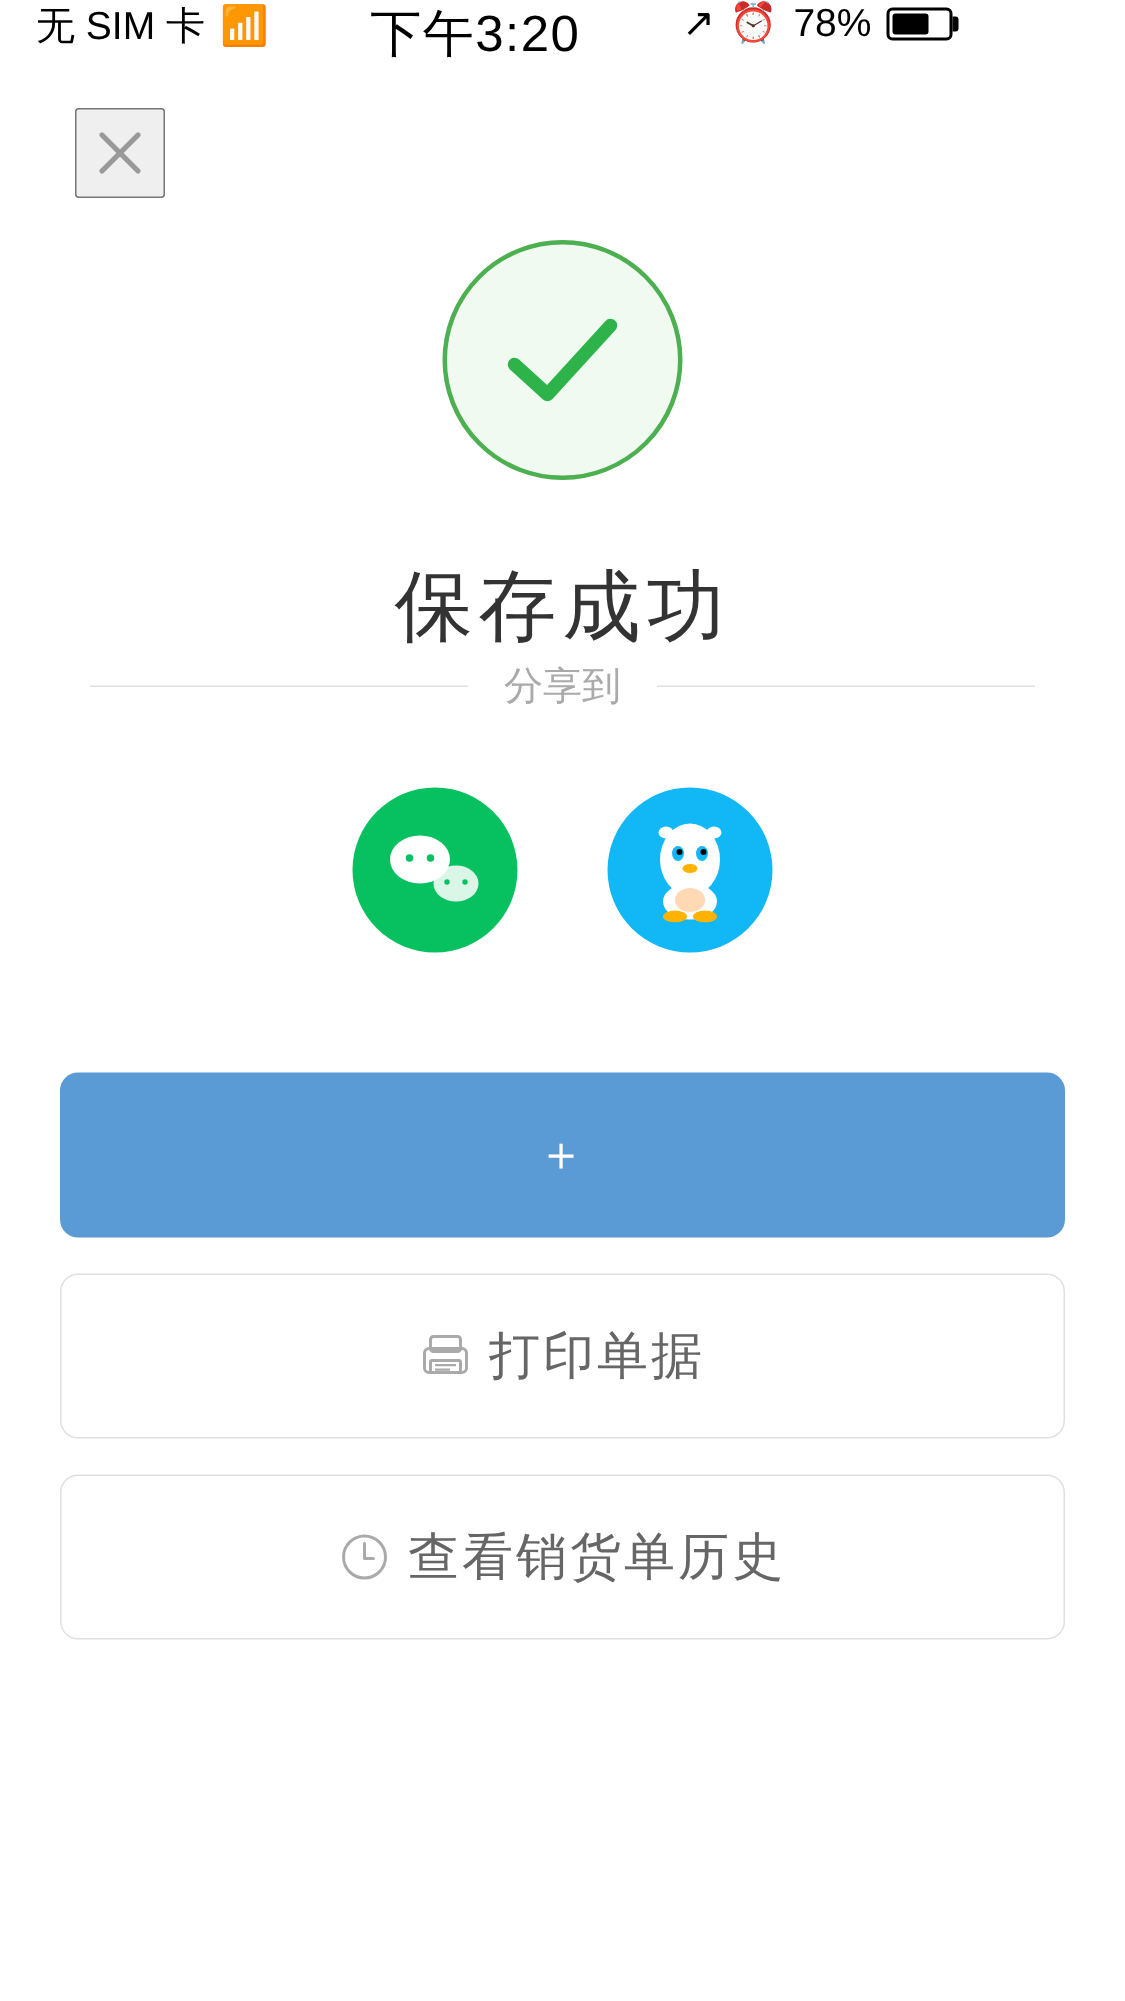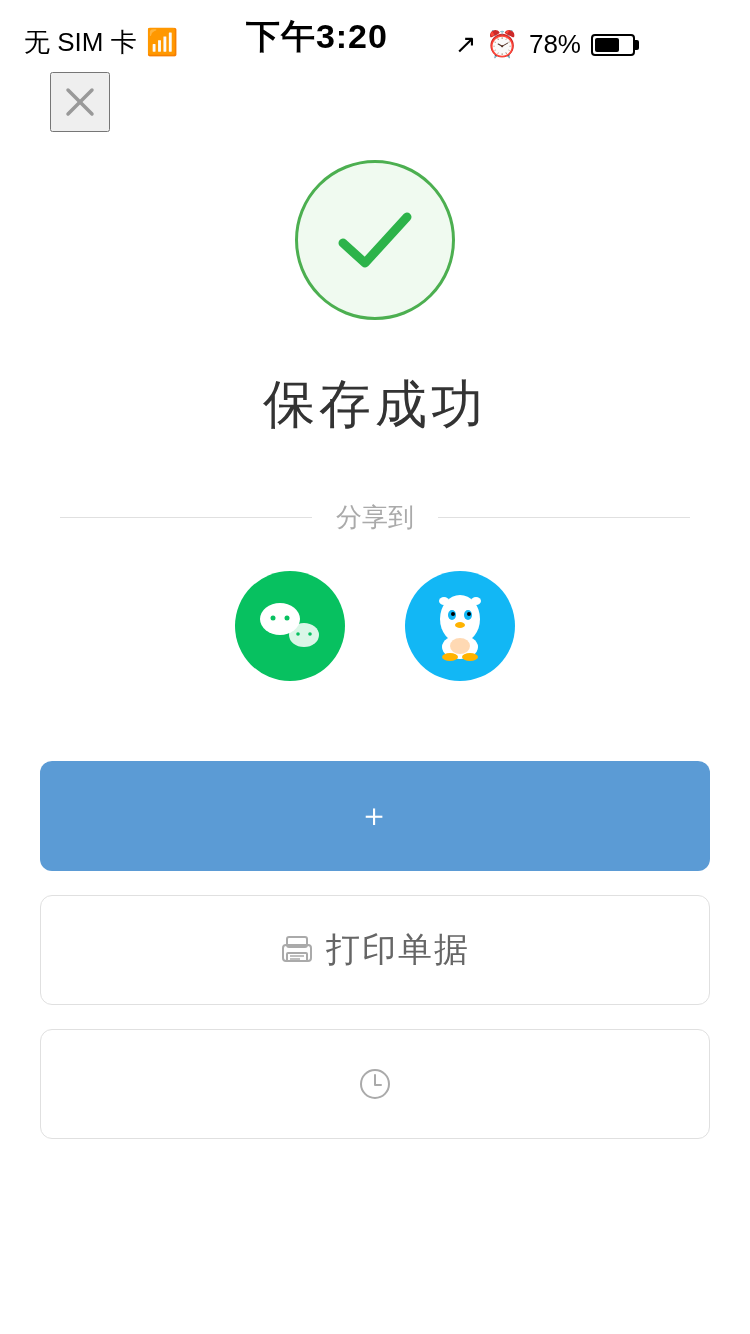--- a/index.html
+++ b/index.html
@@ -16,41 +16,41 @@
       font-family: -apple-system, "PingFang SC", "Helvetica Neue", Arial, sans-serif;
       overflow-x: hidden;
     }
 
     
     .status-bar {
       width: 659px;
       height: 60px;
       background: #ffffff;
       display: flex;
-      align-items: flex-end;
+      align-items: flex-start;
       justify-content: space-between;
       padding: 0 24px;
     }
 
     .status-left {
       display: flex;
       align-items: center;
       gap: 10px;
       font-size: 26px;
       color: #000;
       font-weight: 500;
     }
 
     .wifi-icon {
       font-size: 26px;
     }
 
     .status-center {
       font-size: 34px;
-      font-weight: 700;
+      font-weight: 400;
       color: #000;
       letter-spacing: 1px;
     }
 
     .status-right {
       display: flex;
       align-items: center;
       gap: 10px;
       font-size: 26px;
       color: #000;
@@ -131,31 +131,30 @@
       align-items: center;
       justify-content: center;
       margin-bottom: 50px;
     }
 
     
     .success-title {
       font-size: 52px;
       font-weight: 400;
       color: #333;
-      margin-bottom: 60px;
       letter-spacing: 4px;
     }
 
     
     .divider-section {
       width: 100%;
       display: flex;
       align-items: center;
       padding: 0 60px;
-      margin-bottom: 36px;
+      margin-bottom: 50px;
     }
 
     .divider-line {
       flex: 1;
       height: 1px;
       background: #e0e0e0;
     }
 
     .divider-text {
       padding: 0 24px;
@@ -342,17 +341,18 @@
       <span>打印单据</span>
     </button>
 
     <button class="btn-secondary">
       <span class="btn-icon">
         <svg width="34" height="34" viewBox="0 0 34 34" fill="none" xmlns="http://www.w3.org/2000/svg">
           <circle cx="17" cy="17" r="14" stroke="#aaa" stroke-width="2" fill="none"></circle>
           <polyline points="17,8 17,18 23,18" stroke="#aaa" stroke-width="2" stroke-linecap="round" stroke-linejoin="round"></polyline>
         </svg>
       </span>
+      <span>查看销货单历史</span>
     </button>
 
   </div>
 
 </div>
 
 </body></html>

